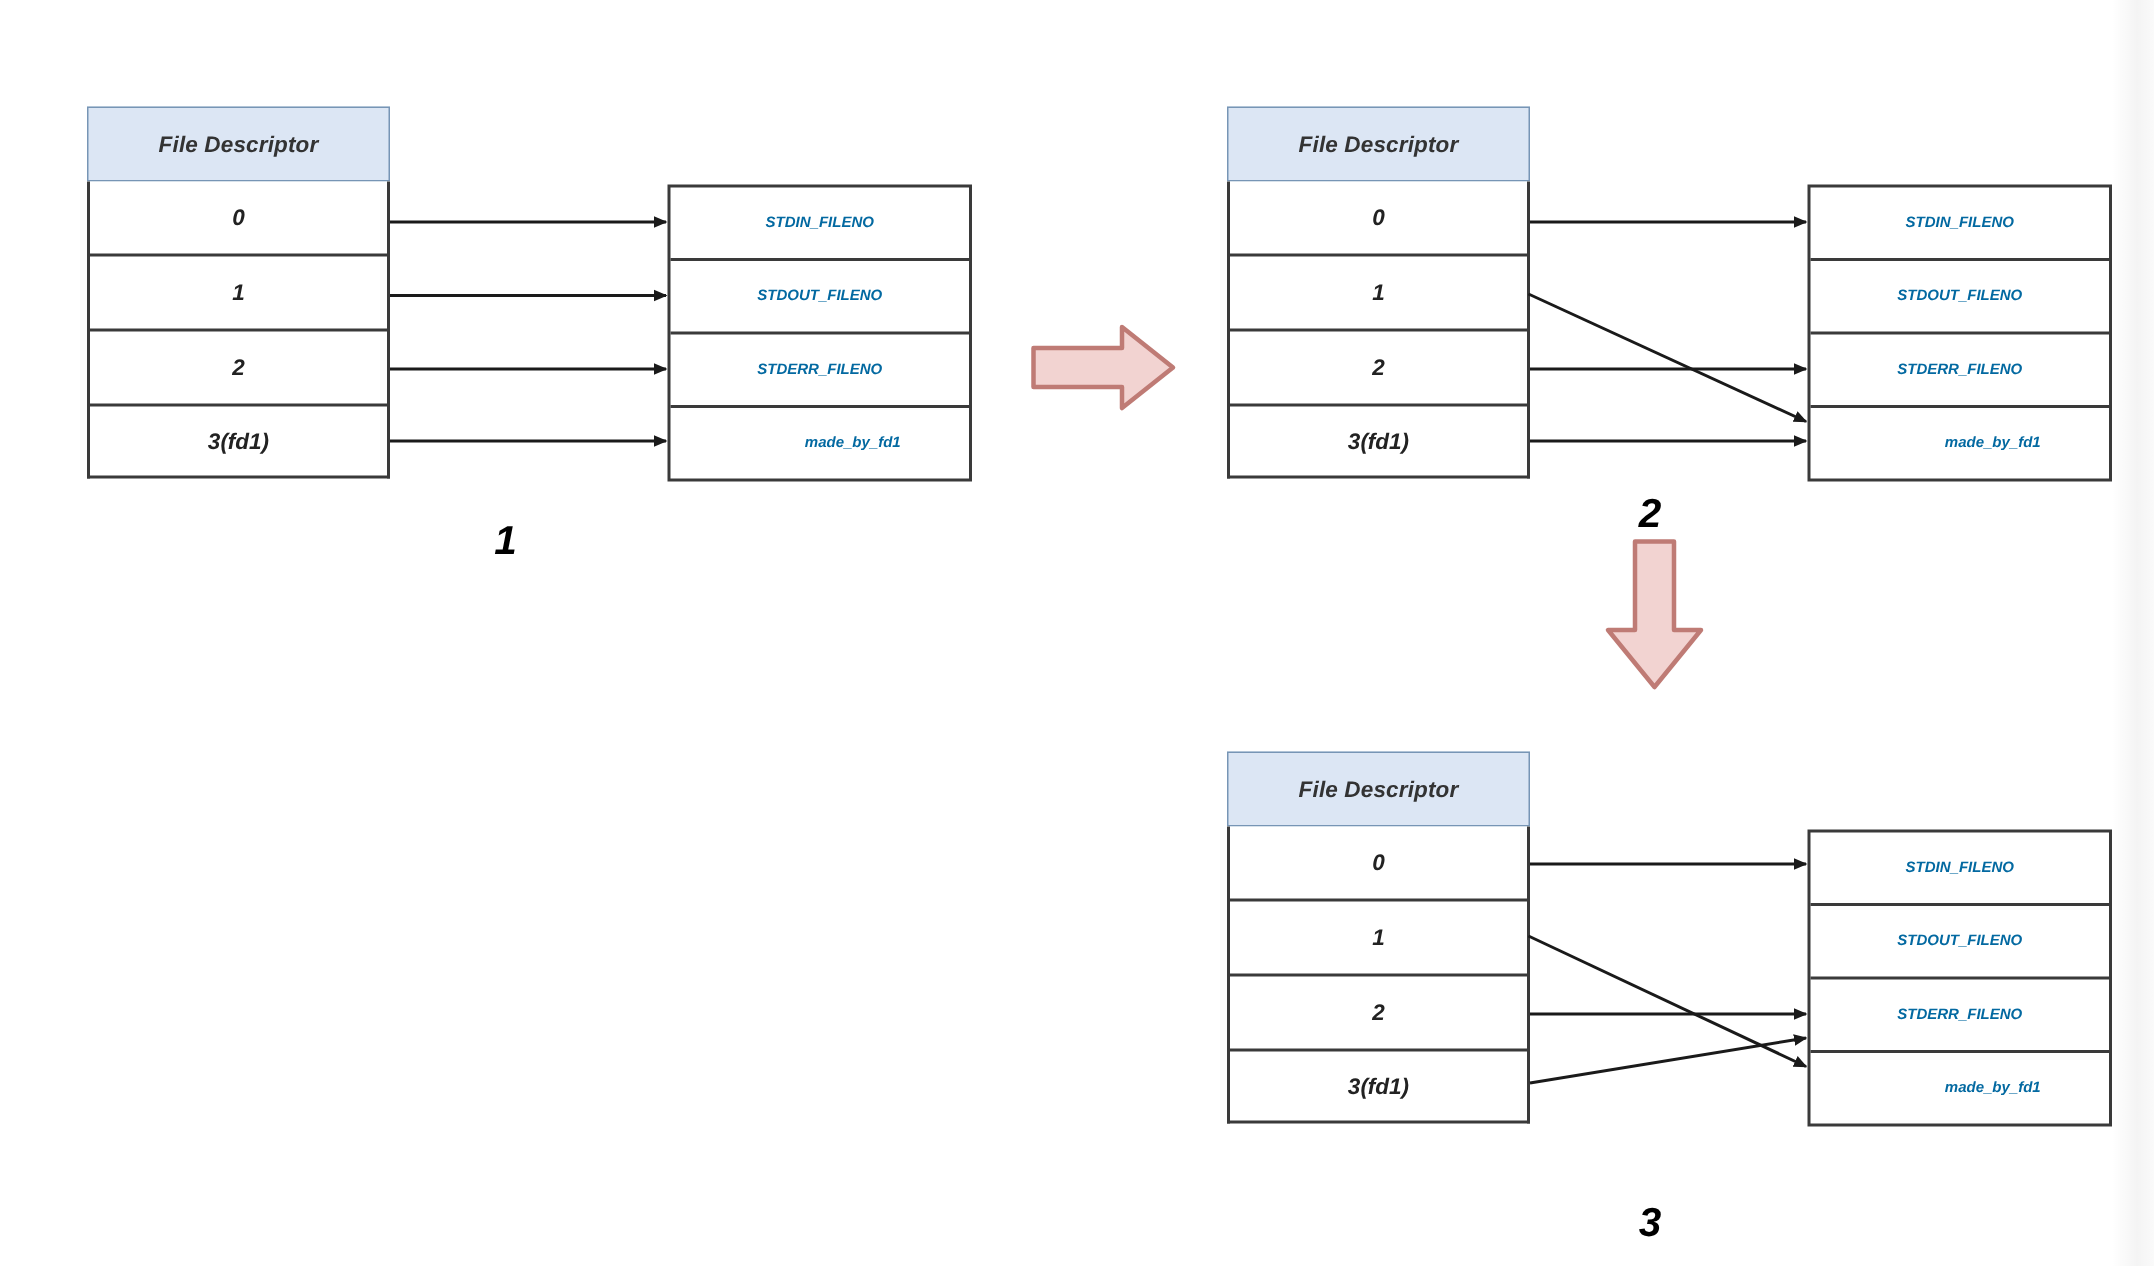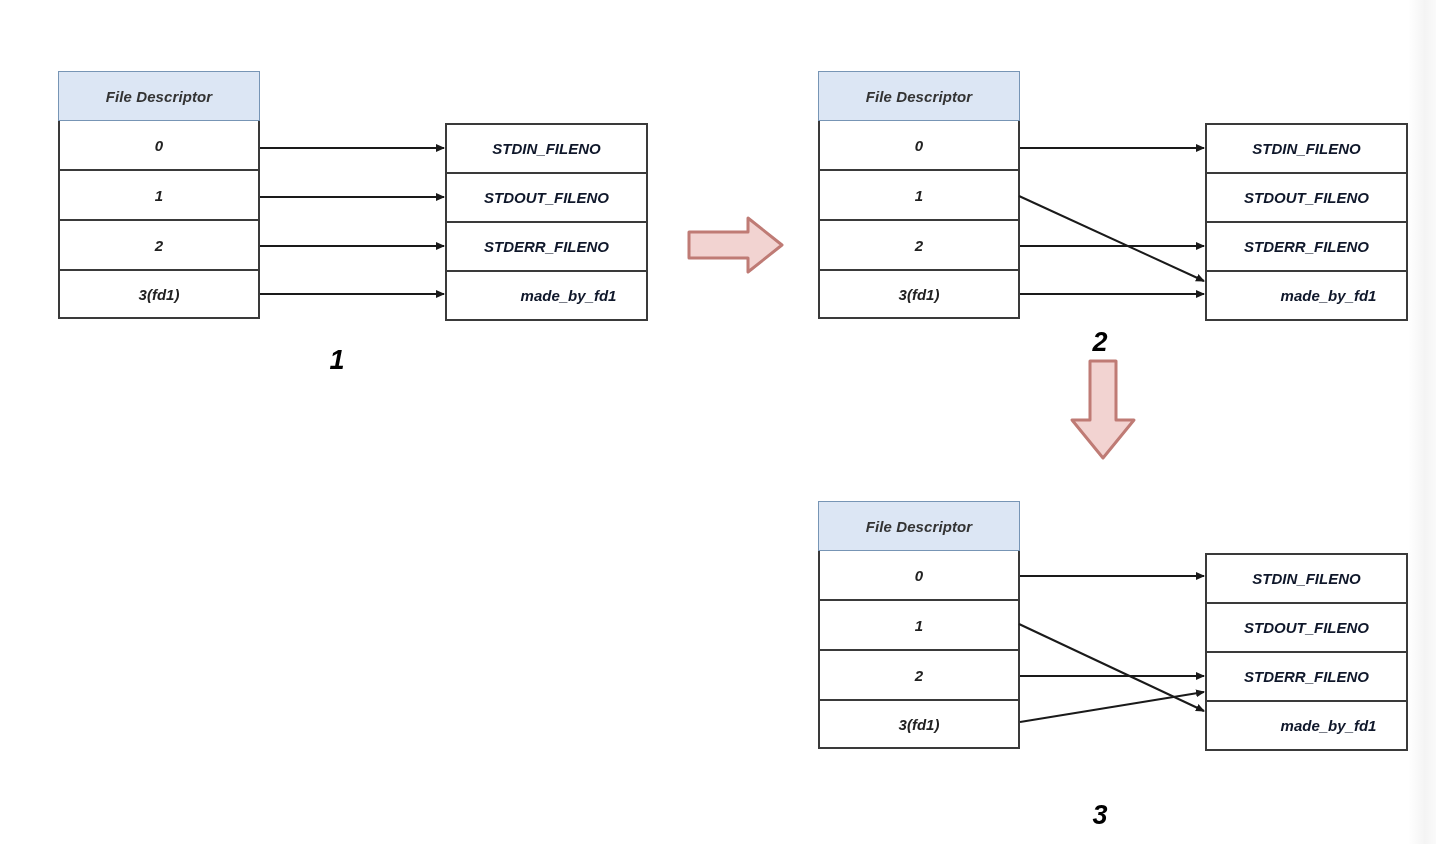--- a/index.html
+++ b/index.html
@@ -55,21 +55,21 @@
 
   .target-table {
     position: absolute;
     width: 203px;
     border: 2px solid #3a3a3a;
     background: #ffffff;
   }
   .target-row {
     height: 49px;
     display: flex; align-items: center; justify-content: center;
-    font-size: 15px; font-weight: 700; color: #0f172a;
+    font-size: 10px; font-weight: 700; color: #0369a1;
     border-bottom: 2px solid #3a3a3a;
   }
   .target-row:last-child { border-bottom: none; height: 47px; padding-left: 44px; }
 
   
   .links {
     position: absolute;
     overflow: visible;
     pointer-events: none;
   }

